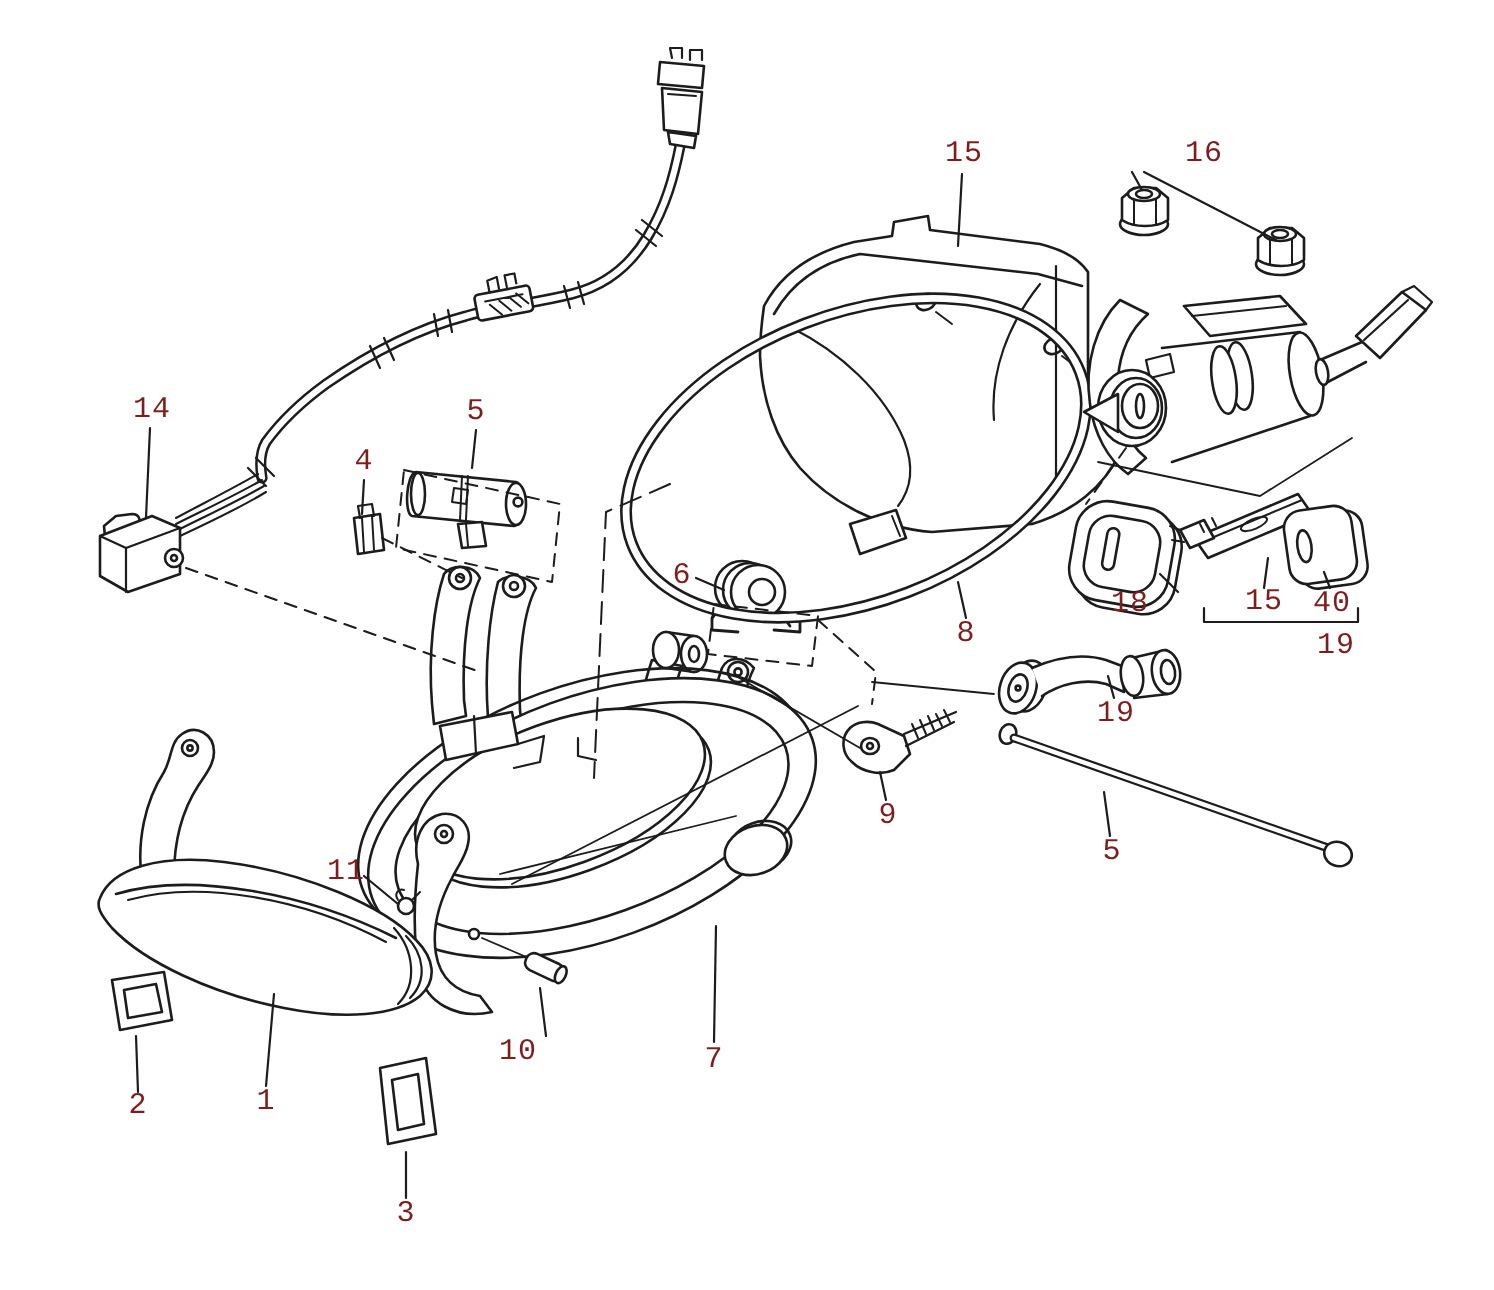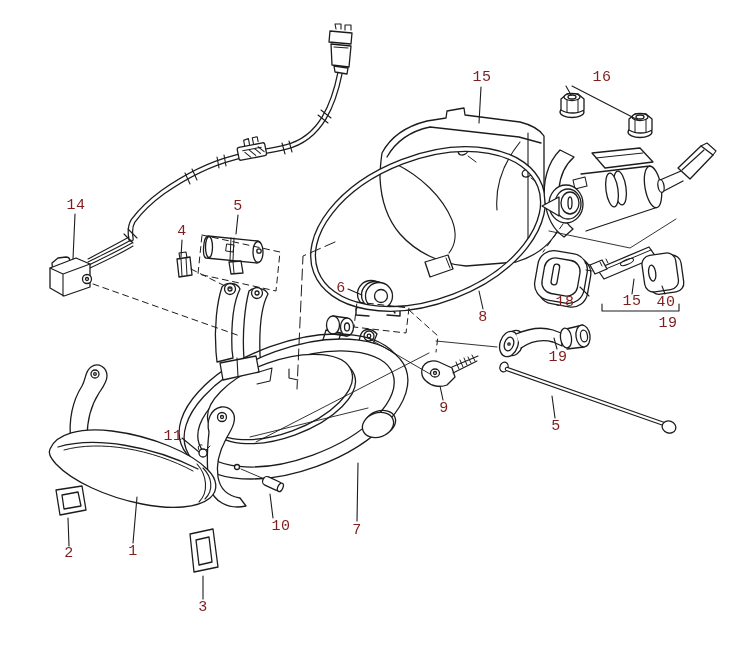--- a/index.html
+++ b/index.html
@@ -296,21 +296,21 @@
 
 <div class="callout" style="left:133px;top:551px">1</div>
 <div class="callout" style="left:69px;top:553px">2</div>
 <div class="callout" style="left:203px;top:607px">3</div>
 <div class="callout" style="left:182px;top:231px">4</div>
 <div class="callout" style="left:556px;top:426px">5</div>
 <div class="callout" style="left:341px;top:288px">6</div>
 <div class="callout" style="left:357px;top:530px">7</div>
 <div class="callout" style="left:483px;top:317px">8</div>
 <div class="callout" style="left:444px;top:408px">9</div>
-<div class="callout" style="left:281px;top:526px">10</div>
+<div class="callout" style="left:259px;top:526px">10</div>
 <div class="callout" style="left:173px;top:436px">11</div>
 <div class="callout" style="left:558px;top:357px">19</div>
 <div class="callout" style="left:238px;top:206px">5</div>
 <div class="callout" style="left:76px;top:205px">14</div>
 <div class="callout" style="left:482px;top:77px">15</div>
 <div class="callout" style="left:602px;top:77px">16</div>
 <div class="callout" style="left:632px;top:301px">15</div>
 <div class="callout" style="left:565px;top:302px">18</div>
 <div class="callout" style="left:668px;top:323px">19</div>
 <div class="callout" style="left:666px;top:302px">40</div>

